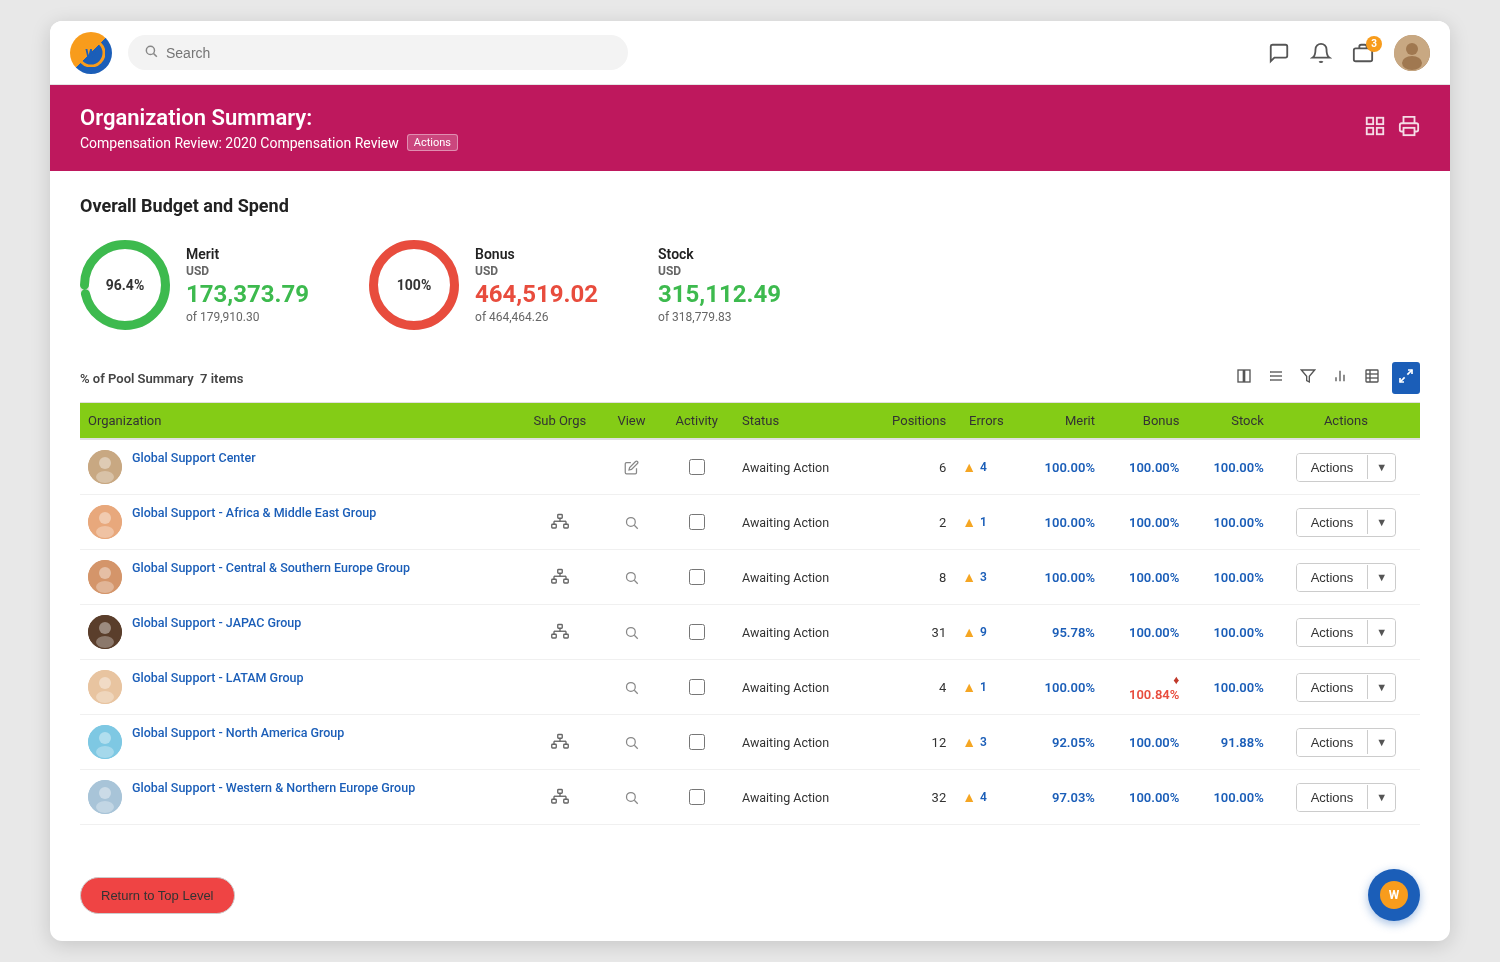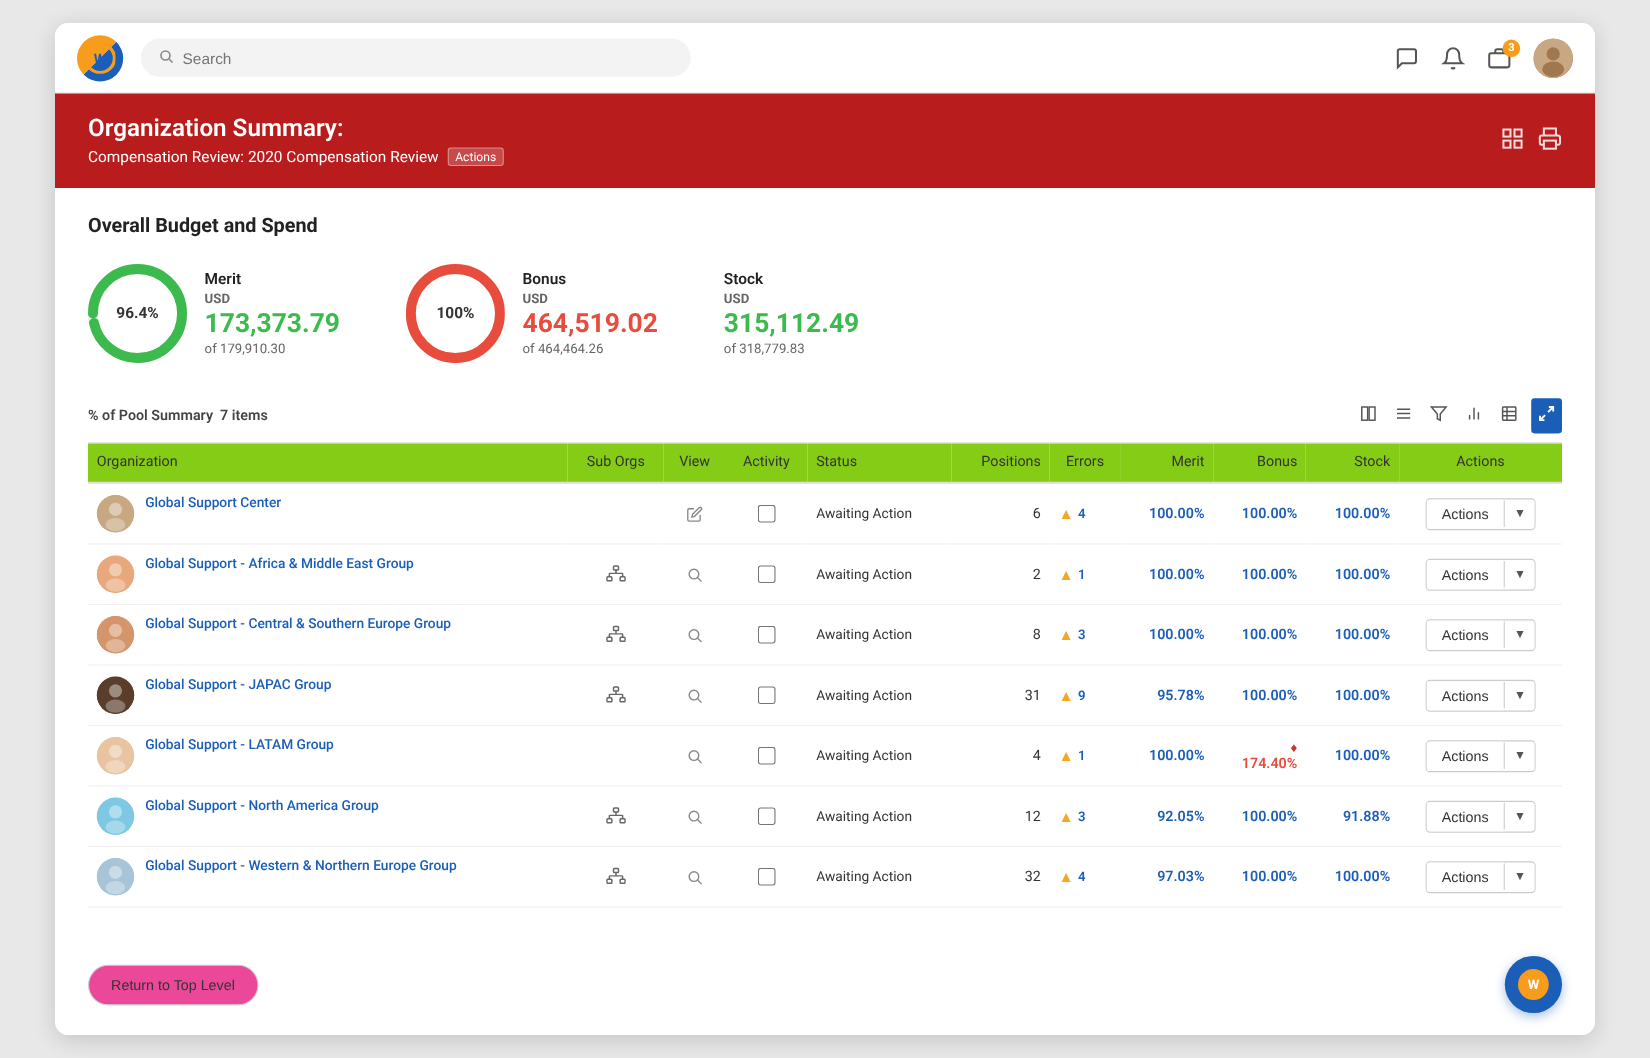--- a/index.html
+++ b/index.html
@@ -99,21 +99,21 @@
       overflow: hidden;
       display: flex;
       align-items: center;
       justify-content: center;
       color: white;
       font-size: 16px;
       cursor: pointer;
     }
     
     .page-header {
-      background: #b91c1c;
+      background: #be185d;
       padding: 20px 30px;
       color: white;
       display: flex;
       align-items: center;
       justify-content: space-between;
     }
     .page-header-left h1 {
       font-size: 22px;
       font-weight: 600;
       margin-bottom: 4px;
@@ -371,21 +371,21 @@
     }
     
     .page-footer {
       padding: 20px 30px;
       display: flex;
       align-items: center;
       justify-content: space-between;
     }
     .return-btn {
       padding: 10px 20px;
-      background: #ec4899;
+      background: #ef4444;
       border: 1px solid #ccc;
       border-radius: 20px;
       cursor: pointer;
       font-size: 13px;
       color: #333;
       font-weight: 500;
     }
     .fab-btn {
       width: 52px;
       height: 52px;
@@ -895,21 +895,21 @@
         <span class="warning-icon">▲</span>
         <span class="error-count">1</span>
       </div>
     </td>
     <td class="right">
       <span class="pct-value">100.00%</span>
     </td>
     <td class="right bonus-cell">
       <div class="bonus-over">
         <span class="bonus-diamond">♦</span>
-        <span class="pct-value-red">174.40%</span>
+        <span class="pct-value-red">100.84%</span>
       </div>
     </td>
     <td class="right">
       <span class="pct-value">100.00%</span>
     </td>
     <td class="center">
       <div class="actions-btn-group">
         <button class="actions-btn-main">Actions</button>
         <button class="actions-btn-drop">▼</button>
       </div>

